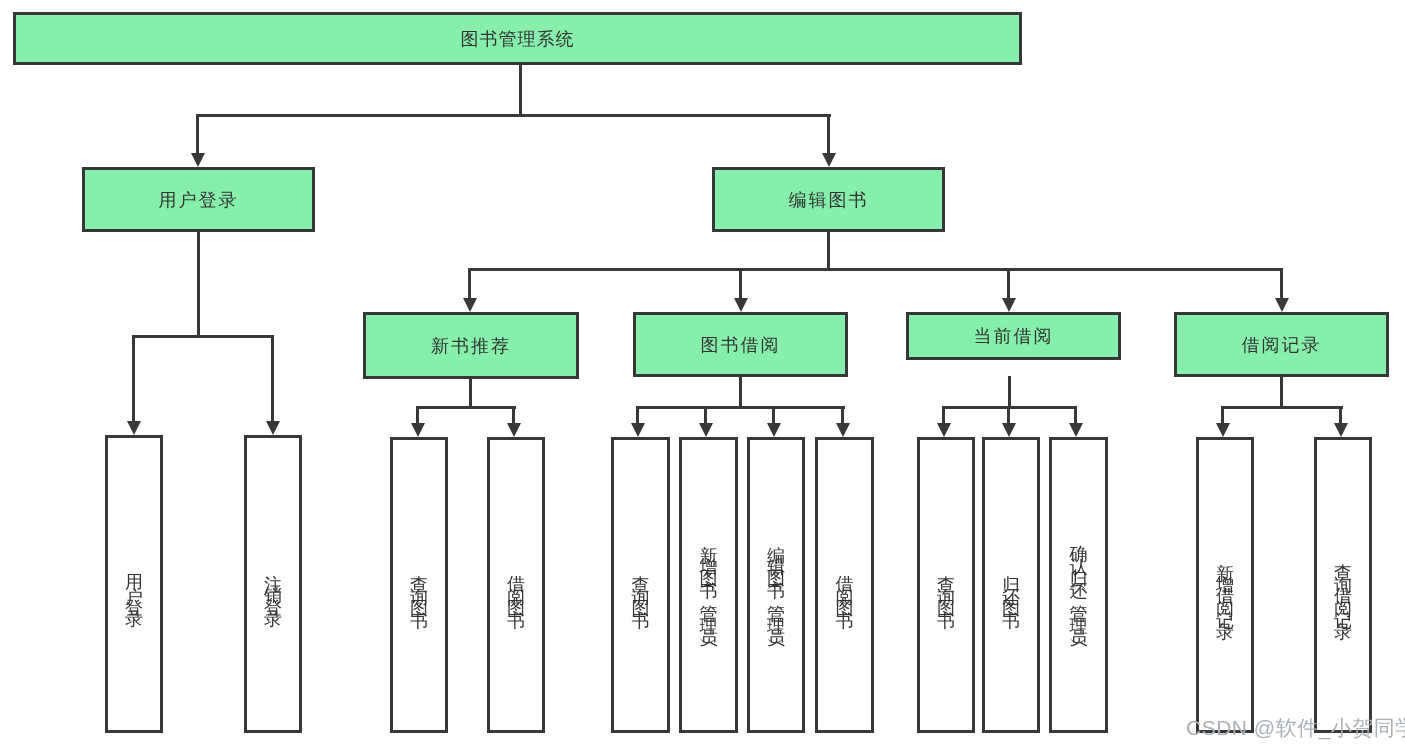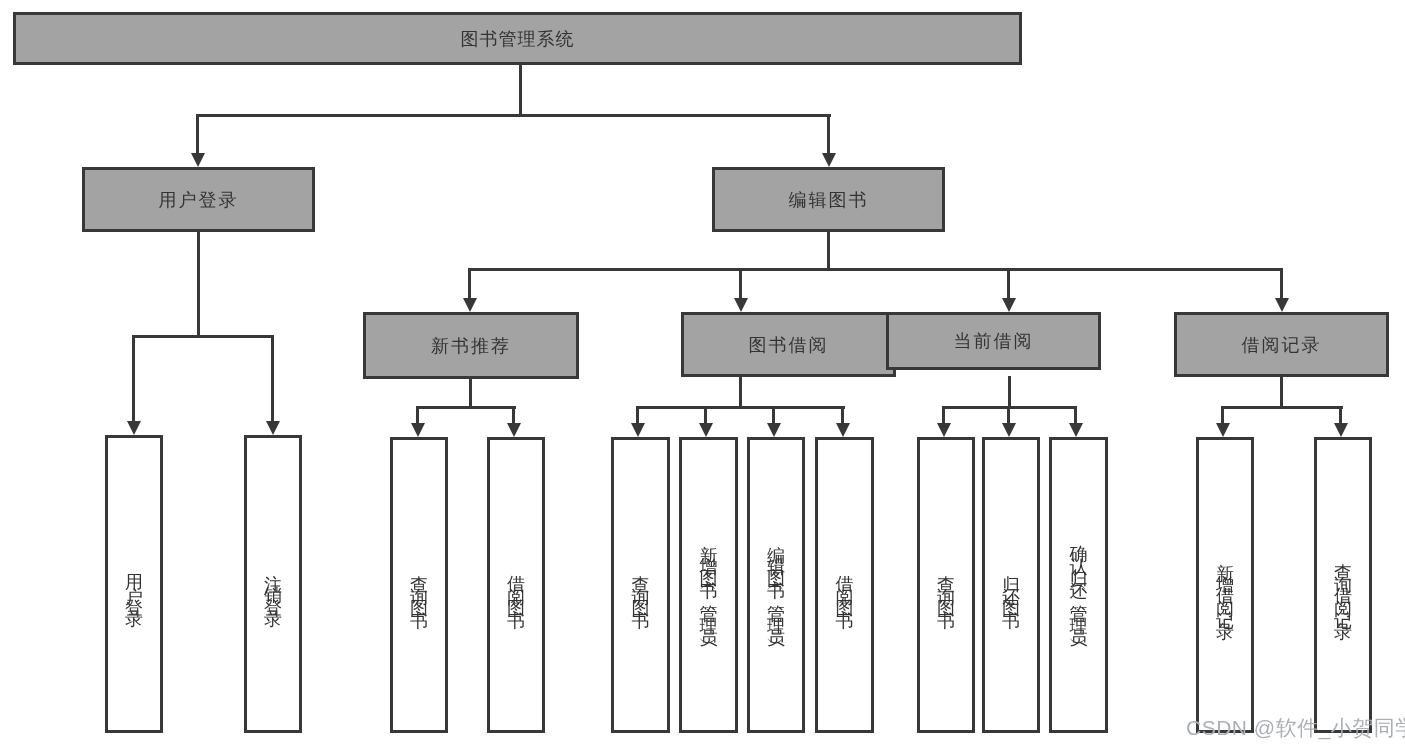--- a/index.html
+++ b/index.html
@@ -25,21 +25,21 @@
     content:"";position:absolute;left:6px;top:0;width:3px;
     height:calc(100% - 13px);background:var(--line);
   }
   .arrow::after{
     content:"";position:absolute;left:1px;bottom:0;width:0;height:0;
     border-left:7px solid transparent;border-right:7px solid transparent;
     border-top:14px solid var(--line);
   }
   
   .hbox{
-    position:absolute;border:3px solid var(--line);background:#a3a3a3;
+    position:absolute;border:3px solid var(--line);background:#86efac;
     display:flex;align-items:center;justify-content:center;
     font-size:18px;letter-spacing:2px;color:var(--text);
     z-index:2;white-space:nowrap;
   }
   .rootbox{letter-spacing:1px;}
   .vbox{
     position:absolute;border:3px solid var(--line);background:#fff;
     display:flex;align-items:center;justify-content:center;
     z-index:2;
   }
@@ -106,24 +106,24 @@
   <div class="hbox" style="left:82px;top:167px;width:233px;height:65px;">
     <span>用户登录</span>
   </div>
   <div class="hbox" style="left:712px;top:167px;width:233px;height:65px;">
     <span>编辑图书</span>
   </div>
 
   <div class="hbox" style="left:363px;top:312px;width:216px;height:67px;">
     <span>新书推荐</span>
   </div>
-  <div class="hbox" style="left:633px;top:312px;width:215px;height:65px;margin-left:48px;">
+  <div class="hbox" style="left:633px;top:312px;width:215px;height:65px;">
     <span>图书借阅</span>
   </div>
-  <div class="hbox" style="left:886px;top:312px;width:215px;height:58px;">
+  <div class="hbox" style="left:906px;top:312px;width:215px;height:48px;">
     <span>当前借阅</span>
   </div>
   <div class="hbox" style="left:1174px;top:312px;width:215px;height:65px;justify-content:center;">
     <span>借阅记录</span>
   </div>
 
   <div class="vbox" style="left:105px;top:435px;width:58px;height:298px;">
     <span class="vtext">用户登录</span>
   </div>
   <div class="vbox" style="left:244px;top:435px;width:58px;height:298px;">

